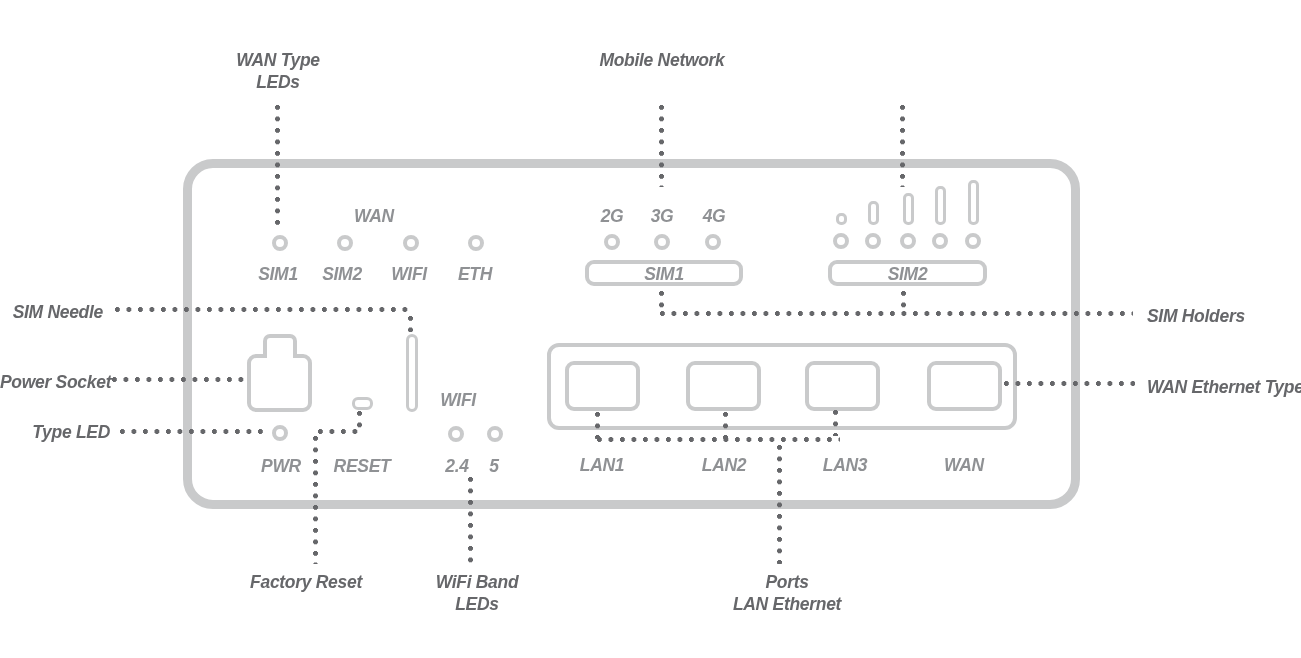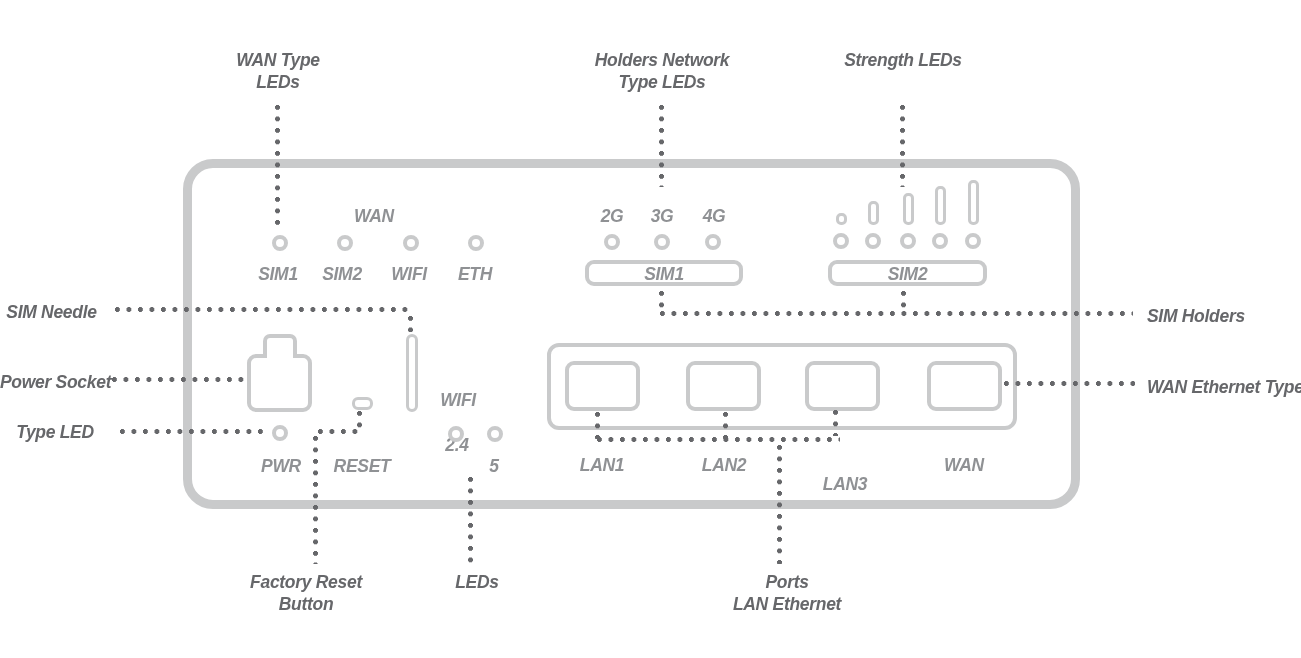--- a/index.html
+++ b/index.html
@@ -5,21 +5,21 @@
   html,body{margin:0;padding:0;background:#ffffff;}
   .canvas{
     position:relative;width:1301px;height:658px;background:#fff;overflow:hidden;
     font-family:"Liberation Sans",sans-serif;font-weight:bold;font-style:italic;margin-top:48px;
   }
   
   .clabel{
     position:absolute;color:var(--callout,#66676a);font-size:17.5px;line-height:22px;
     text-align:center;letter-spacing:-0.3px;white-space:nowrap;
   }
-  .clabel.r{}
+  .clabel.r{text-align:right;}
   .clabel.l{text-align:left;}
   
   .plabel{
     position:absolute;color:var(--panel,#8f9194);font-size:17.5px;line-height:20px;
     text-align:center;letter-spacing:-0.3px;white-space:nowrap;
   }
   .device{
     position:absolute;left:183px;top:111px;width:897px;height:350px;
     border:9px solid var(--device,#c9cacb);border-radius:30px;box-sizing:border-box;background:#fff;
   }
@@ -79,38 +79,36 @@
 </head>
 <body>
 
 <div class="canvas">
 
   <div class="clabel" style="left:178px;top:1px;width:200px">
     <div>WAN Type</div>
     <div>LEDs</div>
   </div>
   <div class="clabel" style="left:562px;top:1px;width:200px">
-    <div>Holders Network</div>
-    <div>Type LEDs</div>
+    <div>Mobile Network</div>
   </div>
   <div class="clabel" style="left:803px;top:1px;width:200px">
-    <div>Strength LEDs</div>
   </div>
 
   <div class="clabel r" style="left:0px;top:253px;width:103px">SIM Needle</div>
   <div class="clabel r" style="left:0px;top:323px;width:110px">Power Socket</div>
   <div class="clabel r" style="left:0px;top:373px;width:110px">Type LED</div>
   <div class="clabel l" style="left:1147px;top:257px;width:150px">SIM Holders</div>
   <div class="clabel l" style="left:1147px;top:328px;width:154px">WAN Ethernet Type</div>
 
   <div class="clabel" style="left:206px;top:523px;width:200px">
     <div>Factory Reset</div>
-    <div>Button</div>
   </div>
   <div class="clabel" style="left:377px;top:523px;width:200px">
+    <div>WiFi Band</div>
     <div>LEDs</div>
   </div>
   <div class="clabel" style="left:687px;top:523px;width:200px">
     <div>Ports</div>
     <div>LAN Ethernet</div>
   </div>
 
   <div class="device"></div>
 
   <div class="plabel" style="left:334px;top:158px;width:80px">WAN</div>
@@ -147,31 +145,31 @@
   <div class="socket-body"></div>
   <div class="socket-tab"></div>
   <div class="led" style="left:272px;top:377px"></div>
   <div class="reset-btn"></div>
   <div class="plabel" style="left:241px;top:408px;width:80px">PWR</div>
   <div class="plabel" style="left:322px;top:408px;width:80px">RESET</div>
 
   <div class="plabel" style="left:418px;top:342px;width:80px">WIFI</div>
   <div class="led" style="left:448px;top:378px"></div>
   <div class="led" style="left:487px;top:378px"></div>
-  <div class="plabel" style="left:417px;top:387px;width:80px">2.4</div>
+  <div class="plabel" style="left:417px;top:408px;width:80px">2.4</div>
   <div class="plabel" style="left:454px;top:408px;width:80px">5</div>
 
   <div class="ports-box"></div>
   <div class="port" style="left:565px"></div>
   <div class="port" style="left:686px"></div>
   <div class="port" style="left:805px"></div>
   <div class="port" style="left:927px"></div>
   <div class="plabel" style="left:557px;top:407px;width:90px">LAN1</div>
   <div class="plabel" style="left:679px;top:407px;width:90px">LAN2</div>
-  <div class="plabel" style="left:800px;top:426px;width:90px">LAN3</div>
+  <div class="plabel" style="left:800px;top:407px;width:90px">LAN3</div>
   <div class="plabel" style="left:919px;top:407px;width:90px">WAN</div>
 
   <div class="dots-v" style="left:275px;top:57px;height:126px"></div>
   <div class="dots-v" style="left:659px;top:57px;height:82px"></div>
   <div class="dots-v" style="left:900px;top:57px;height:82px"></div>
 
   <div class="dots-h" style="left:115px;top:259px;width:298px"></div>
   <div class="dots-v" style="left:408px;top:268px;height:16px"></div>
 
   <div class="dots-h" style="left:112px;top:329px;width:132px"></div>

